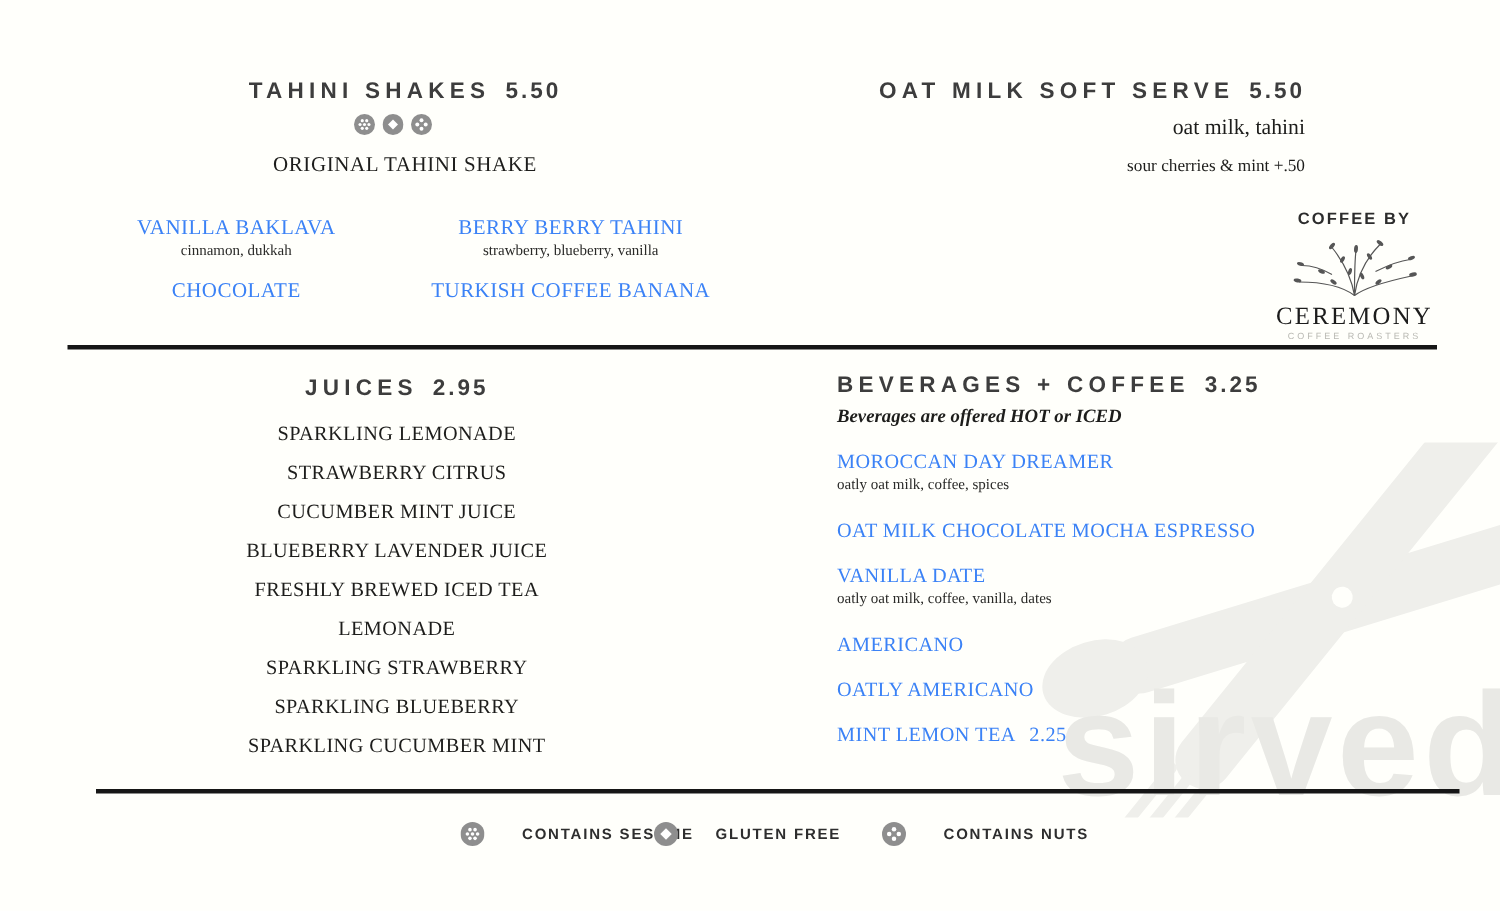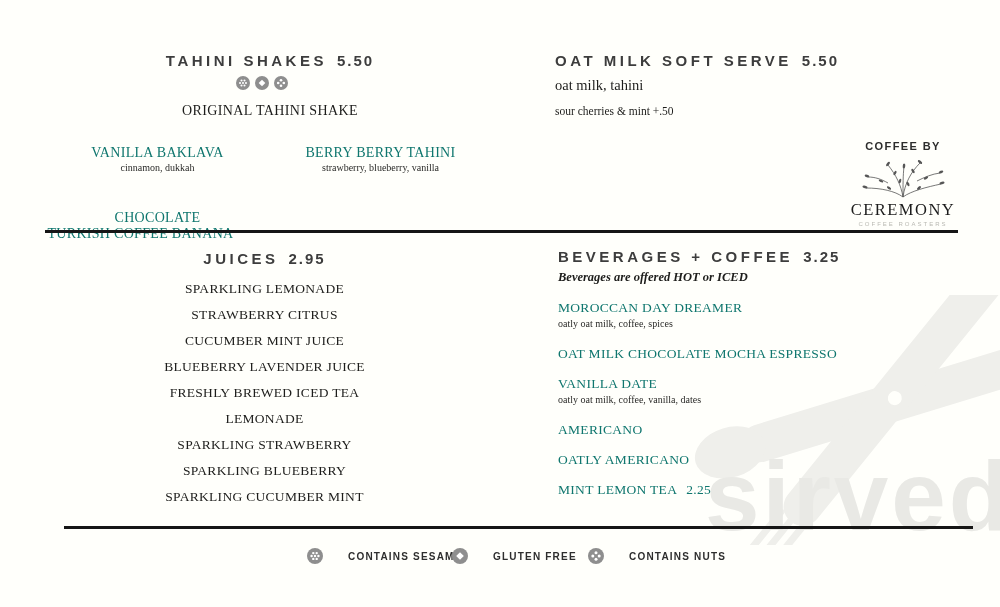--- a/index.html
+++ b/index.html
@@ -7,35 +7,35 @@
     position:relative; width:1000px; height:607px;
     background:#fffffb; overflow:hidden;
     font-family:"Liberation Serif", serif; color:#1d1d1b;
   }
   
   .sec-title {
     font-family:"Liberation Sans", sans-serif; font-weight:700;
     font-size:15px; letter-spacing:3.5px; color:#3d3d3d; white-space:nowrap;
   }
   .sec-title .price { margin-left:10px; letter-spacing:2px; }
-  .item-name { font-size:14px; letter-spacing:0.3px; color:#0f766e; }
+  .item-name { font-size:14px; letter-spacing:0.3px; color:#3b82f6; }
   .item-desc { font-size:10px; color:#2a2a28; margin-top:1px; }
   .item-desc:empty, .price:empty { display:none; }
 
   
   .sec-tahini { position:absolute; left:25px; top:52px; width:490px; text-align:center; z-index:2; }
   .icon-row { margin-top:7px; display:flex; justify-content:center; gap:5px; transform:translateX(-8px); }
   .featured { margin-top:13px; font-size:14px; letter-spacing:0.4px; }
   .tahini-cols { display:flex; margin-top:26px; }
   .tcol-a { margin-left:25px; width:215px; }
   .tcol-b { margin-left:8px;  width:215px; }
-  .row-2 { margin-top:37px;flex-direction:column; }
-
-  
-  .sec-softserve { position:absolute; left:555px; top:52px; width:315px; text-align:left; z-index:2; }
+  .row-2 { margin-top:14px; }
+
+  
+  .sec-softserve { position:absolute; left:555px; top:52px; width:315px; text-align:right; z-index:2; }
   .ss-subtitle { margin-top:8px; font-size:14.5px; }
   .ss-addon { margin-top:11px; font-size:11.5px; }
 
   
   .coffee-by { position:absolute; top:140px; right:37px; width:120px; text-align:center; z-index:2; }
   .cb-label { font-family:"Liberation Sans",sans-serif; font-weight:700; font-size:11px; letter-spacing:1.4px; color:#2c2c2c; }
   .cb-sprig { margin-top:5px; }
   .cb-brand { font-size:16.5px; letter-spacing:1.5px; color:#1c1c1c; margin-top:-3px; }
   .cb-roasters { font-family:"Liberation Sans",sans-serif; font-size:6px; letter-spacing:2px; color:#b9b9b3; margin-top:1px; }
 
@@ -52,21 +52,21 @@
   .sec-bev { position:absolute; left:558px; top:248px; width:345px; text-align:left; z-index:2; }
   .bev-note { margin-top:5px; font-size:12.5px; font-weight:700; font-style:italic; }
   .bev-list { margin-top:6px; }
   .bev-item { margin-top:15px; }
   .bev-item .item-name { font-size:13.5px; line-height:15px; }
   .bev-item .item-desc { line-height:14px; margin-top:2px; }
   .bev-item .price { margin-left:9px; font-size:13.5px; }
 
   
   .legend-group { position:absolute; top:548px; display:flex; align-items:center; gap:25px; z-index:2; }
-  .lg-1 { left:307px; } .lg-2 { left:452px; } .lg-3 { left:588px; }
+  .lg-1 { left:307px; } .lg-2 { left:436px; } .lg-3 { left:588px; }
   .legend-label { font-family:"Liberation Sans",sans-serif; font-weight:700; font-size:10px; letter-spacing:1.2px; color:#2e2e2e; white-space:nowrap; }
 
   
   .wm-utensils { position:absolute; left:600px; top:295px; z-index:0; }
   .wm-text {
     position:absolute; left:705px; top:447px; z-index:0;
     font-family:"Liberation Sans",sans-serif; font-weight:700;
     font-size:98px; letter-spacing:3px; line-height:1; color:#e9e9e5;
   }
 </style>

